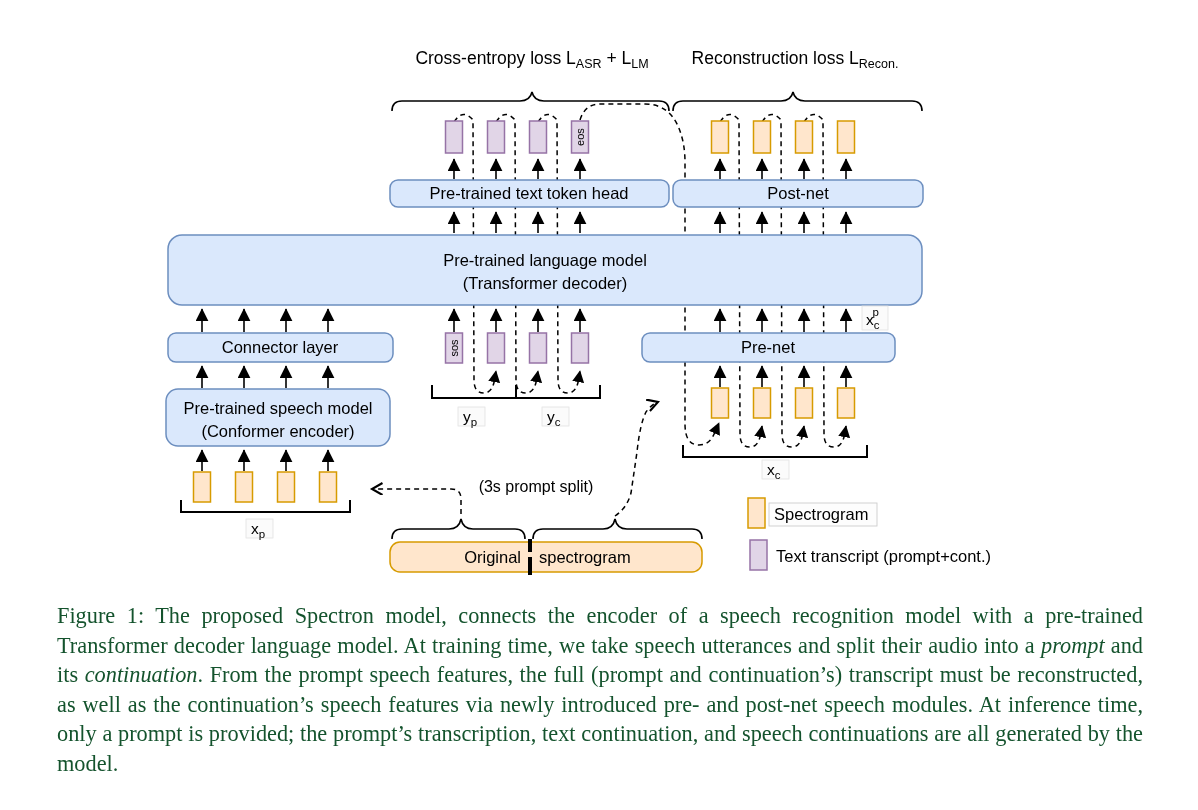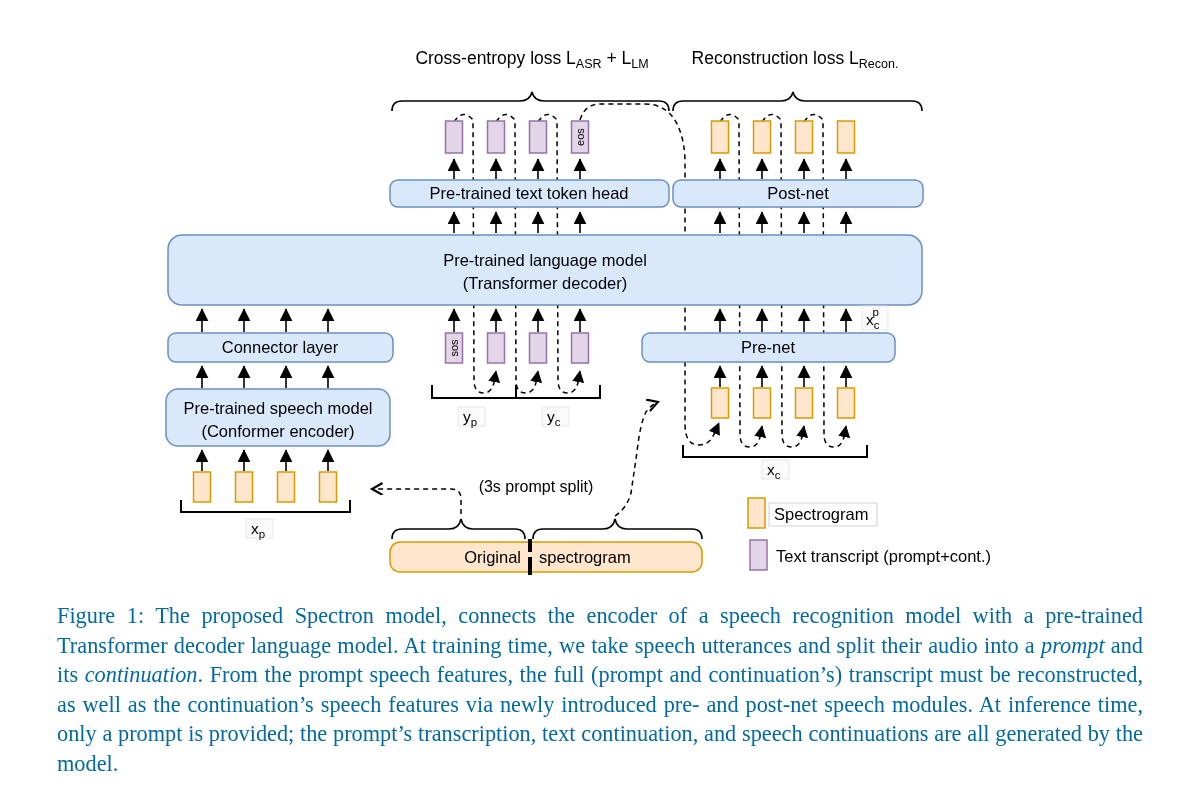--- a/index.html
+++ b/index.html
@@ -10,21 +10,21 @@
   .losslabel{font-size:17.5px;}
   .losssub{font-size:12.5px;}
   .mathlabel{font-size:15.5px;}
   .mathsub{font-size:11.5px;}
   .tokentext{font-size:11px;}
   .legendlabel{font-size:16.5px;}
   .splitlabel{font-size:16px;}
   .caption{
     position:absolute;left:57px;top:601px;width:1086px;
     font-family:"Liberation Serif","DejaVu Serif",serif;
-    font-size:22.3px;line-height:29.6px;color:#0369a1;
+    font-size:22.3px;line-height:29.6px;color:#14532d;
     text-align:justify;
   }
   .caption .it{font-style:italic;}
 </style>
 </head>
 <body>
 
 <div class="page">
 
 <svg width="1198" height="592" viewBox="0 0 1198 592">

